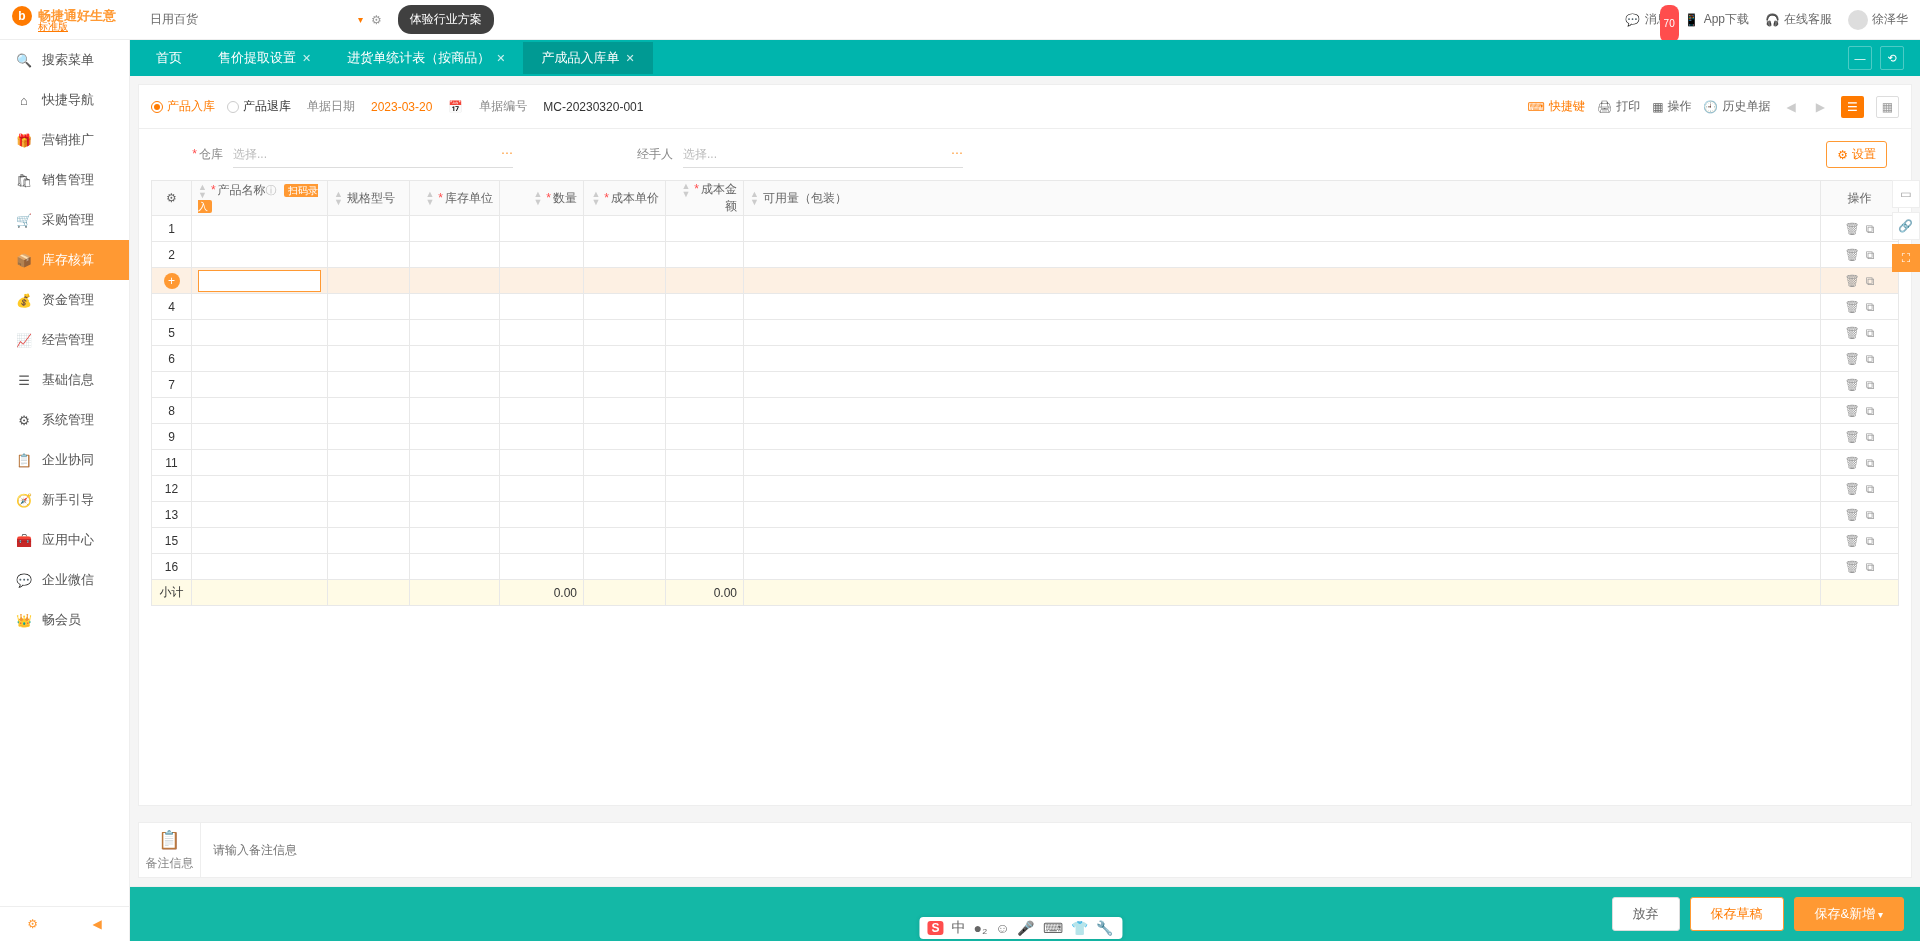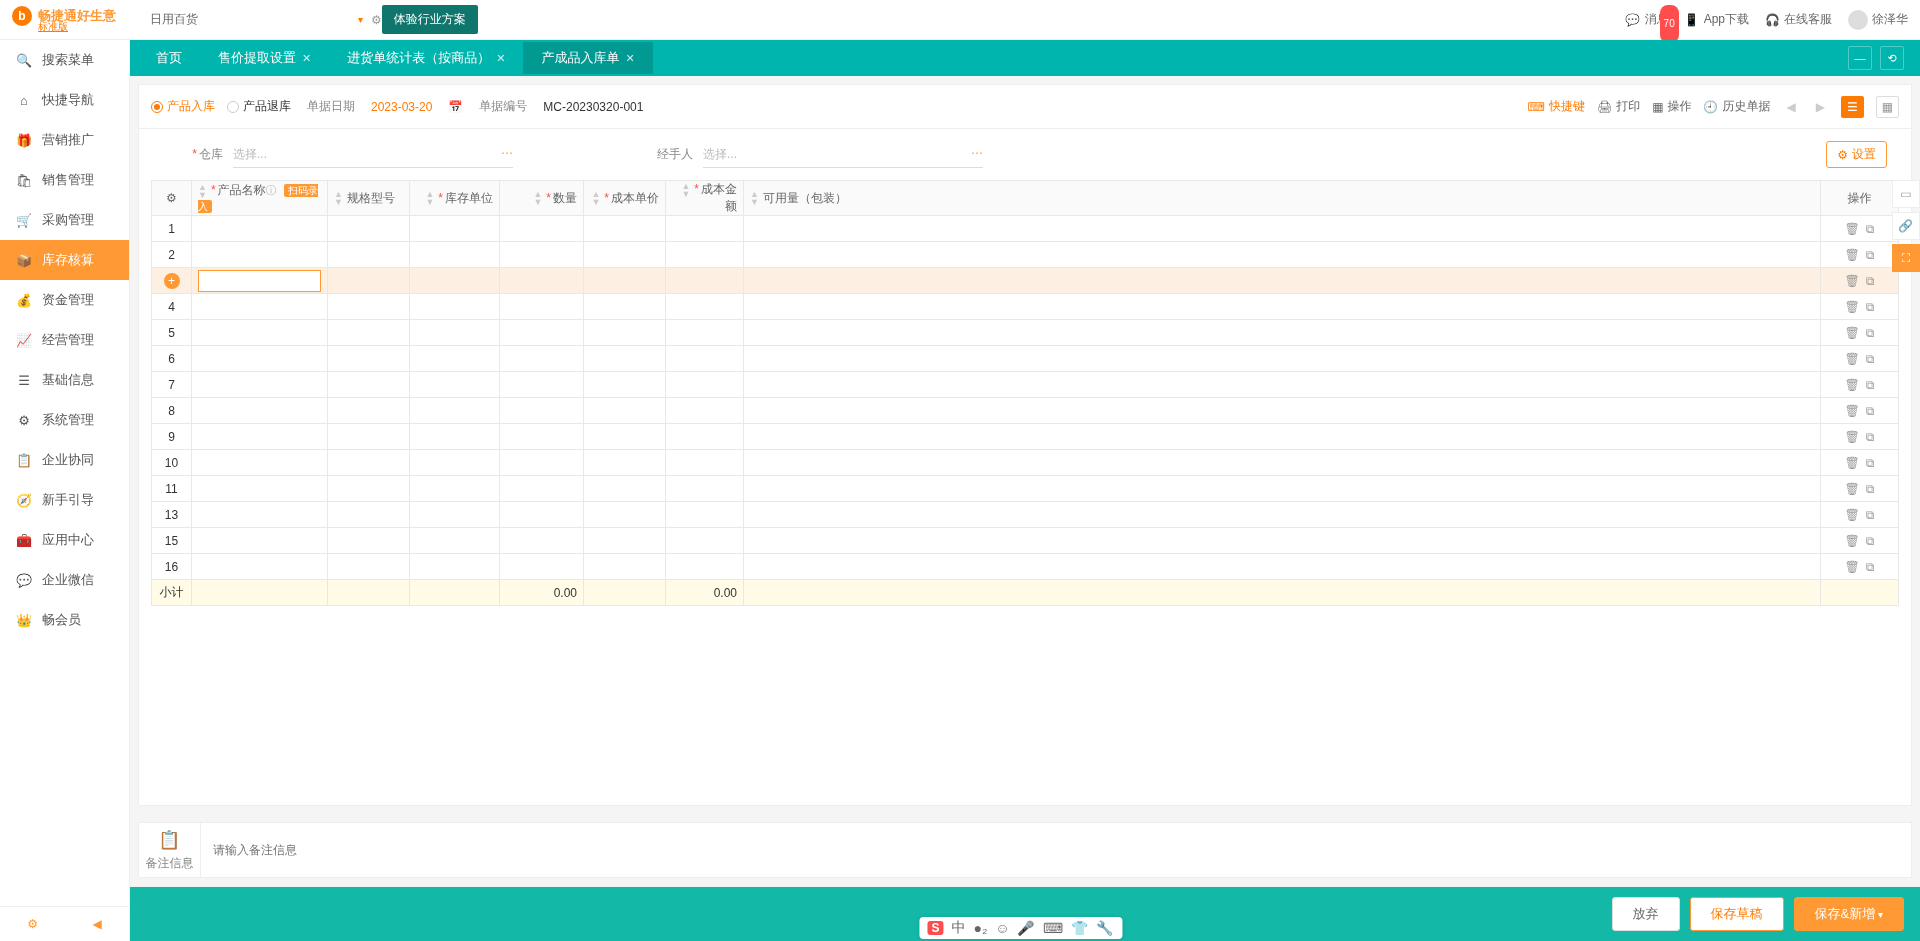--- a/index.html
+++ b/index.html
@@ -8,21 +8,21 @@
 
 .top-header { height: 40px; display: flex; align-items: center; padding: 0 12px; border-bottom: 1px solid #eee; background: #fff; }
 .logo-area { display: flex; align-items: center; gap: 6px; width: 118px; }
 .logo-icon { width: 20px; height: 20px; background: #ff7a00; border-radius: 50%; display: flex; align-items: center; justify-content: center; color: #fff; font-weight: bold; }
 .logo-text { color: #ff9933; font-weight: bold; font-size: 13px; }
 .logo-sub { color: #ff7a00; font-size: 10px; margin-left: 26px; margin-top: -6px;}
 .logo-wrap { display:flex; flex-direction:column; }
 .category-select { margin-left: 20px; color: #666; display: flex; align-items: center; gap: 160px; cursor: pointer; }
 .chevron-down { color: #ff7a00; font-size: 10px; }
 .gear-icon-top { margin-left: 8px; color: #999; cursor: pointer; }
-.experience-btn { background: #0f766e; color: #fff; padding: 6px 12px; border: none; border-radius: 2px; cursor: pointer; font-size: 12px; }
+.experience-btn { margin-left: 16px; background: #404040; color: #fff; padding: 6px 12px; border: none; border-radius: 13px; cursor: pointer; font-size: 12px; }
 .spacer { flex: 1; }
 .header-right { display: flex; align-items: center; gap: 16px; color: #666; }
 .header-item { display: flex; align-items: center; gap: 4px; cursor: pointer; position: relative; }
 .badge { position: absolute; top: -6px; right: -10px; background: #ff4d4d; color: #fff; font-size: 10px; border-radius: 8px; padding: 12px 4px; line-height: 14px; }
 .avatar { width: 20px; height: 20px; background: #ddd; border-radius: 50%; }
 
 
 .layout { display: flex; height: calc(100vh - 40px); }
 .sidebar { width: 130px; background: #fff; border-right: 1px solid #eee; display: flex; flex-direction: column; }
 .sidebar-item { padding: 11px 16px; display: flex; align-items: center; gap: 10px; cursor: pointer; color: #555; font-size: 13px; }
@@ -52,21 +52,21 @@
 .meta-label { color: #888; }
 .meta-value { color: #333; }
 .doc-tools { margin-left: auto; display: flex; align-items: center; gap: 12px; color: #666; }
 .tool-item { display: flex; align-items: center; gap: 4px; cursor: pointer; }
 .tool-item.orange { color: #ff7a00; }
 .nav-arrow { color: #ccc; cursor: pointer; padding: 0 4px; }
 .view-toggle { background: #ff7a00; color: #fff; padding: 4px 6px; border-radius: 2px; cursor: pointer; }
 .view-toggle-alt { border: 1px solid #ddd; padding: 3px 5px; border-radius: 2px; cursor: pointer; color:#999;}
 
 
-.form-row { padding: 12px 24px; display: flex; align-items: center; gap: 60px; }
+.form-row { padding: 12px 24px; display: flex; align-items: center; gap: 40px; }
 .form-group { display: flex; align-items: center; gap: 10px; }
 .form-label { color: #888; width: 60px; text-align: right; }
 .required::before { content: "*"; color: #ff4d4d; margin-right: 2px; }
 .form-input { color: #bbb; cursor: pointer; width: 280px; border-bottom: 1px solid #ddd; padding: 4px 0; position: relative;}
 .form-input::after { content: "⋯"; position: absolute; right: 0; color: #ff9933; }
 .settings-btn { margin-left: auto; border: 1px solid #ff9933; color: #ff7a00; padding: 4px 10px; border-radius: 3px; cursor: pointer; display: flex; align-items: center; gap: 4px; }
 
 
 .table-wrap { flex: 1; overflow: auto; padding: 0 12px; }
 table { width: 100%; border-collapse: collapse; table-layout: fixed; }
@@ -422,32 +422,32 @@
                 <td class="left"></td>
                 <td class="left"></td>
                 <td></td>
                 <td></td>
                 <td></td>
                 <td></td>
                 <td class="left"></td>
                 <td class="center"><span class="op-icon">🗑</span><span class="op-icon">⧉</span></td>
               </tr>
               <tr>
-                <td class="center">10</td>
-                <td class="left"></td>
-                <td class="left"></td>
-                <td></td>
-                <td></td>
-                <td></td>
-                <td></td>
-                <td class="left"></td>
-                <td class="center"><span class="op-icon">🗑</span><span class="op-icon">⧉</span></td>
-              </tr>
-              <tr>
                 <td class="center">11</td>
+                <td class="left"></td>
+                <td class="left"></td>
+                <td></td>
+                <td></td>
+                <td></td>
+                <td></td>
+                <td class="left"></td>
+                <td class="center"><span class="op-icon">🗑</span><span class="op-icon">⧉</span></td>
+              </tr>
+              <tr>
+                <td class="center">12</td>
                 <td class="left"></td>
                 <td class="left"></td>
                 <td></td>
                 <td></td>
                 <td></td>
                 <td></td>
                 <td class="left"></td>
                 <td class="center"><span class="op-icon">🗑</span><span class="op-icon">⧉</span></td>
               </tr>
               <tr>

